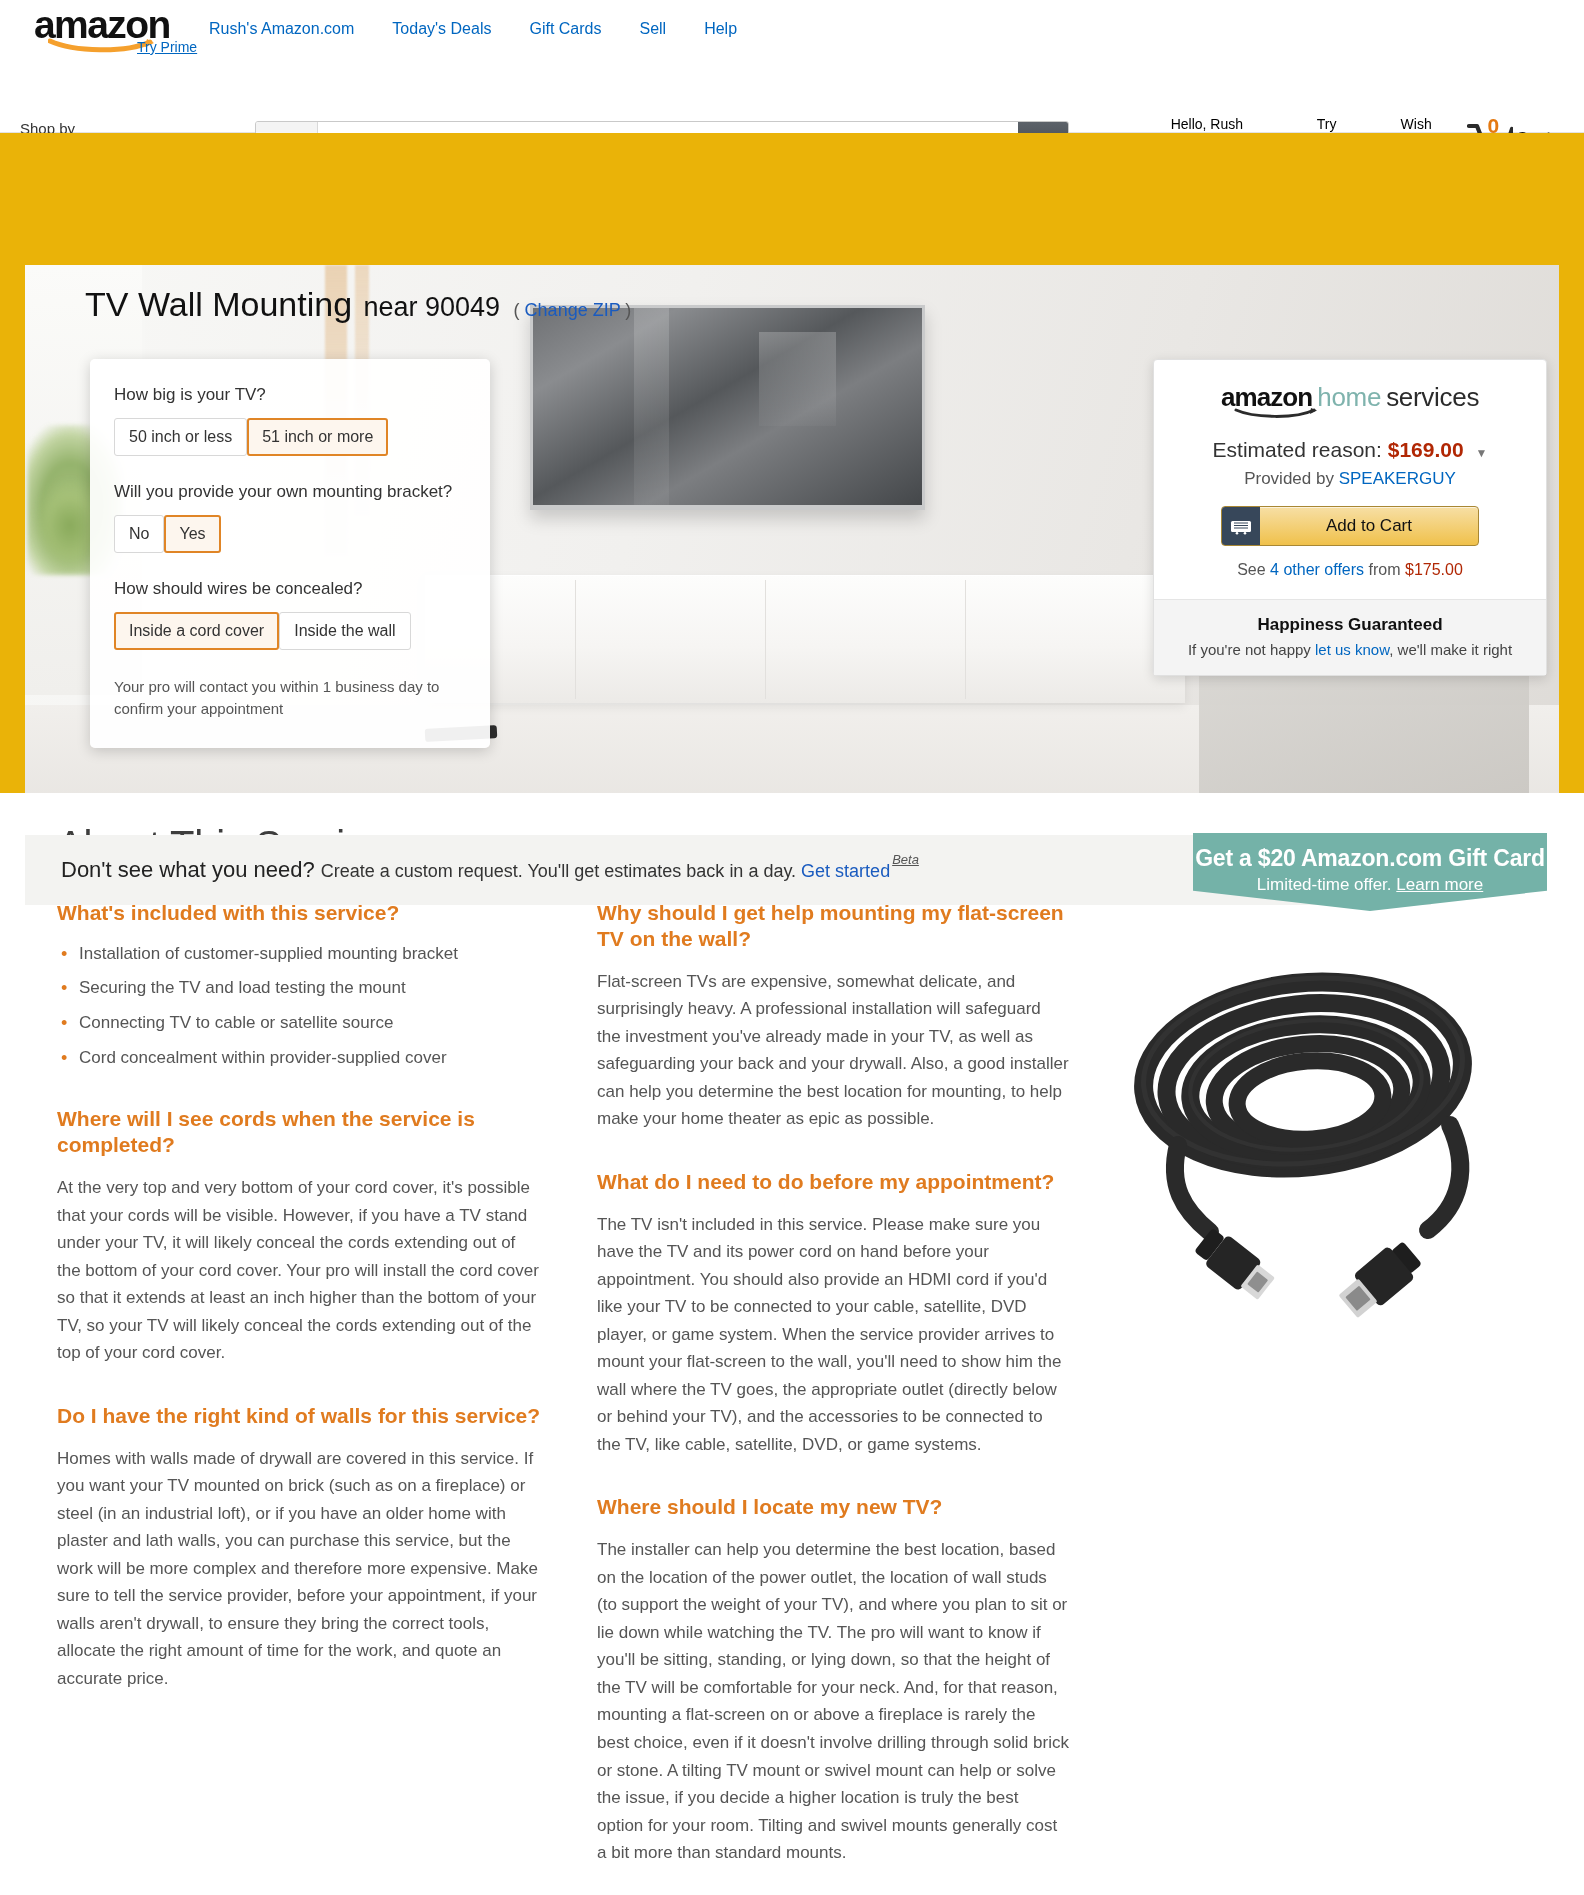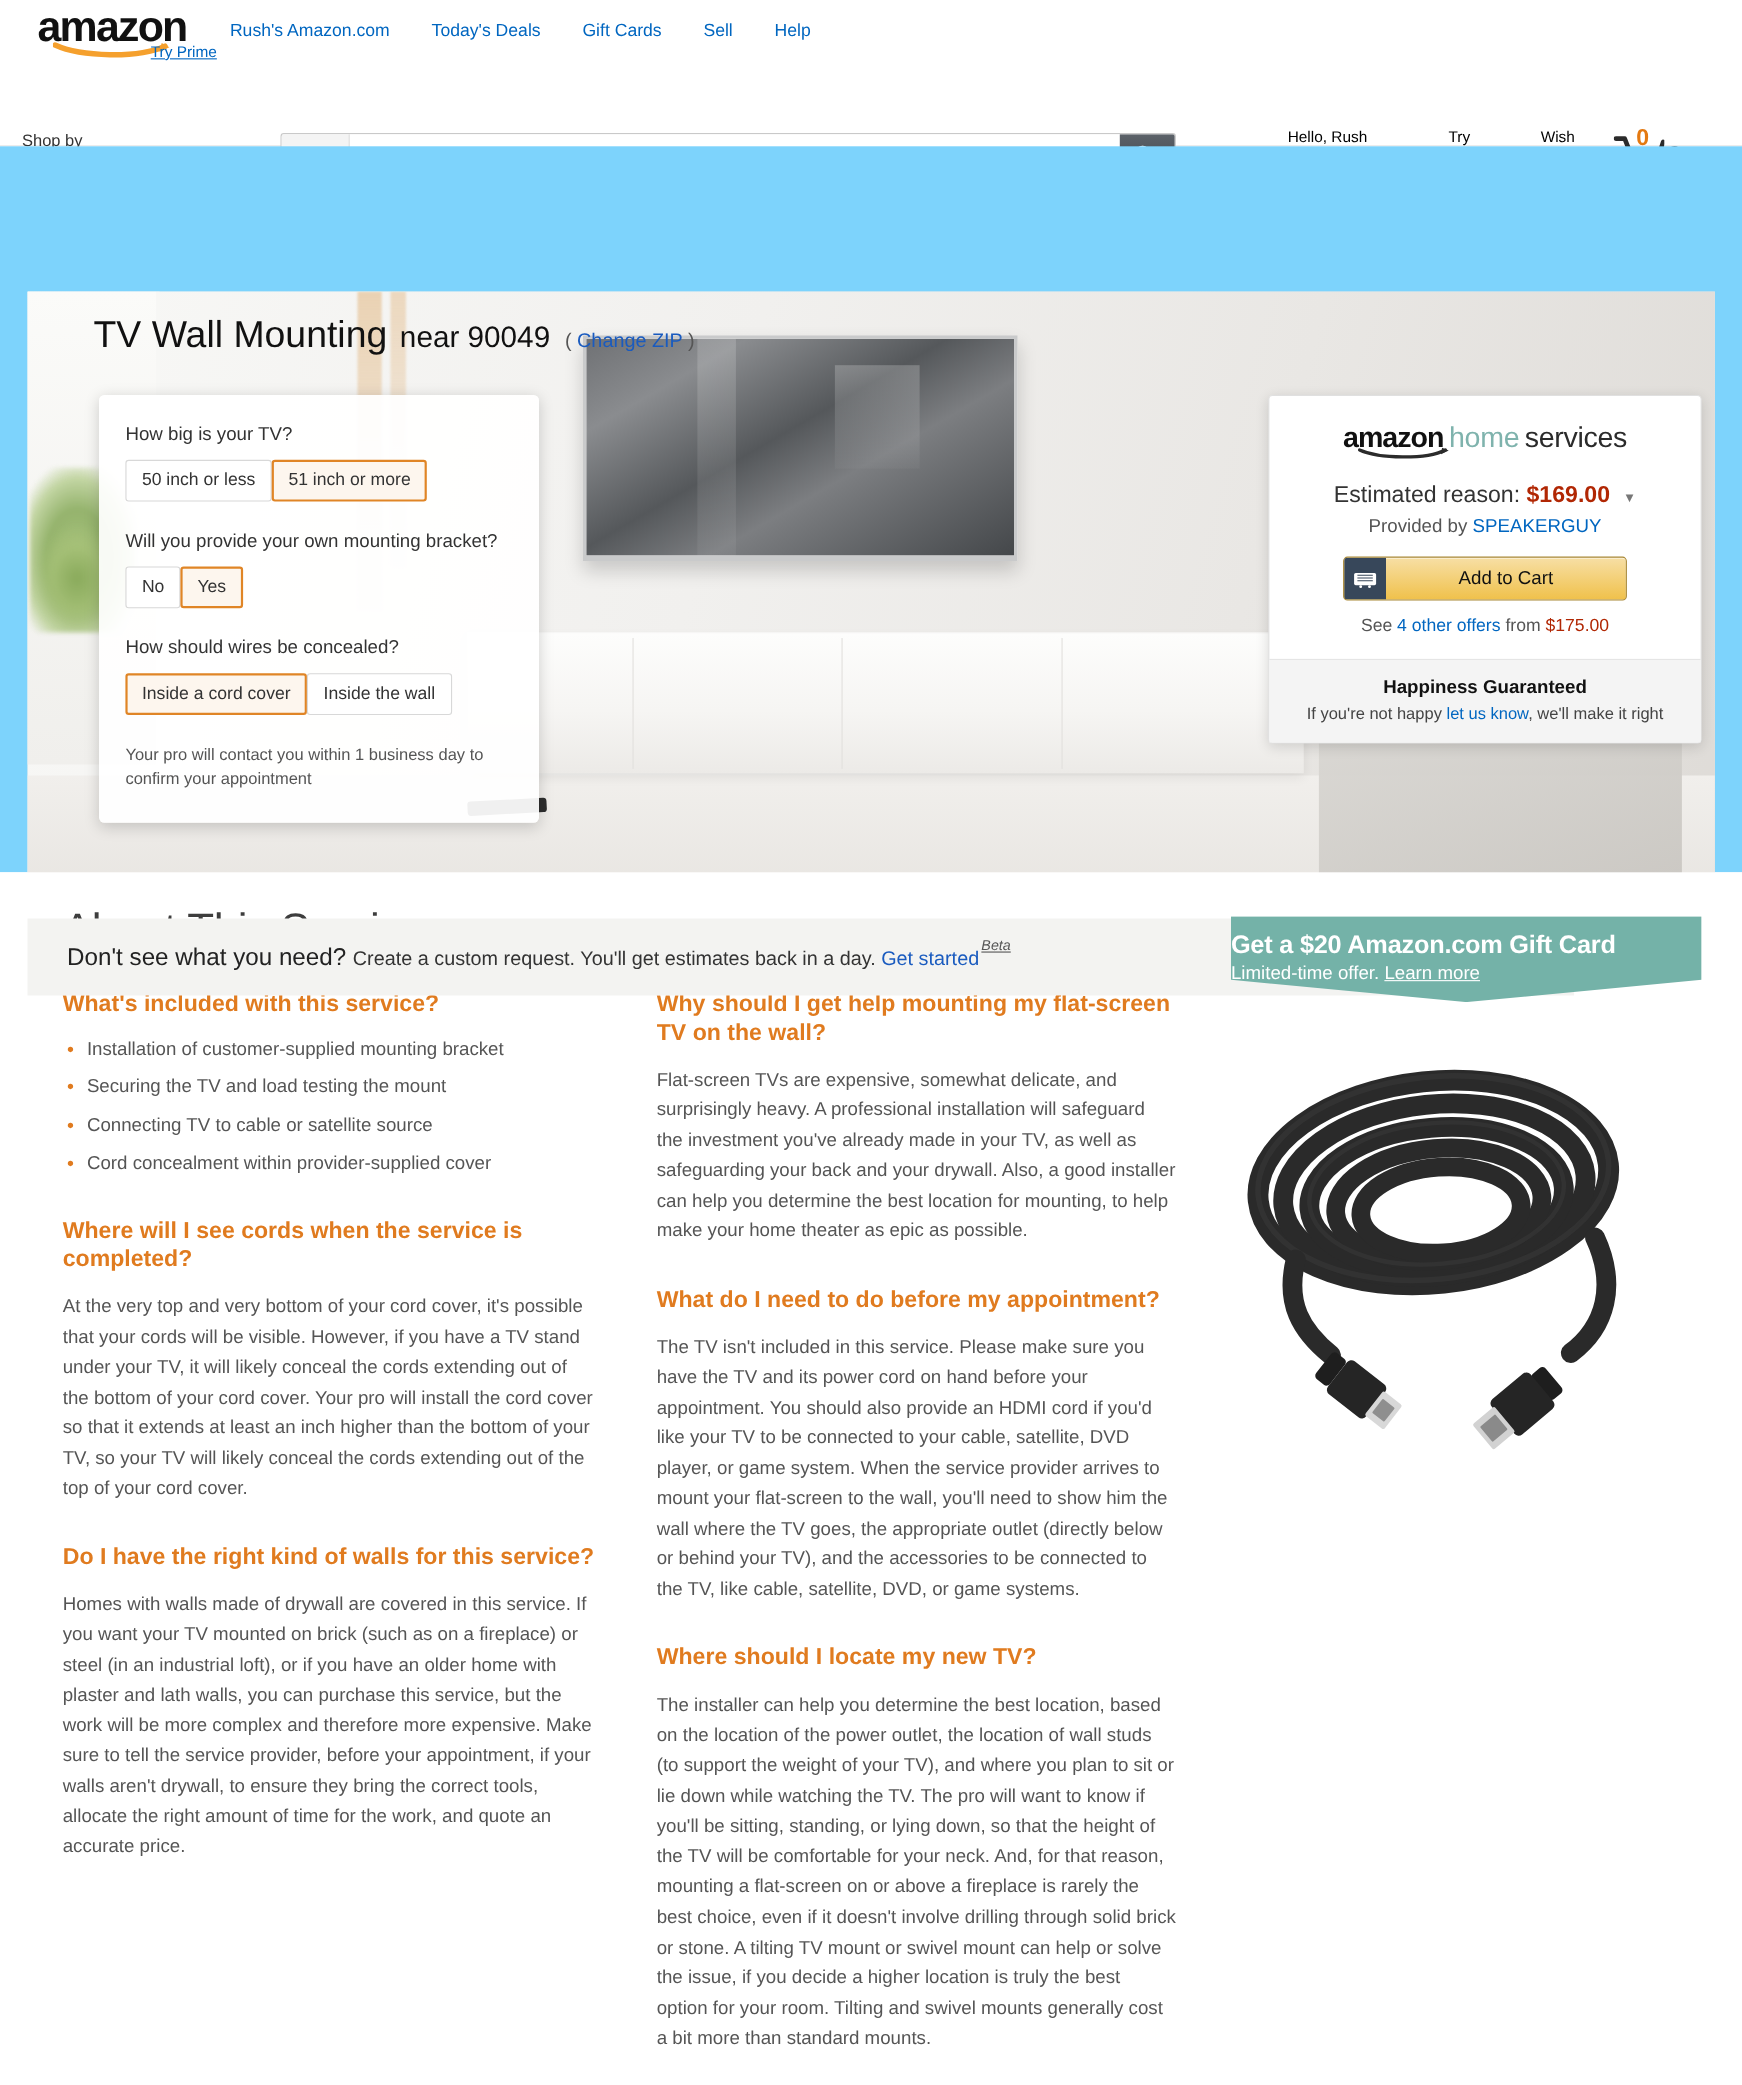--- a/index.html
+++ b/index.html
@@ -173,21 +173,21 @@
   .cart-word {
     font-size: 18px; font-weight: bold; color: #111;
     margin-left: 2px; padding-bottom: 2px;
   }
 
   
   .hero {
     position: relative;
     width: 1584px;
     height: 660px;
-    background: #7dd3fc;
+    background: #eab308;
   }
   .hero-photo {
     position: absolute;
     left: 25px;
     top: 132px;
     width: 1534px;
     height: 570px;
     overflow: hidden;
     background: linear-gradient(160deg,#f4f4f2 0%,#eceae7 35%,#e4e2df 100%);
   }
@@ -433,25 +433,25 @@
     font-size: 13px; color: #555; font-style: italic;
     text-decoration: underline;
     position: relative; top: -13px; margin-left: 2px;
   }
 
   
   .gift-banner {
     position: absolute;
     right: 37px;
     top: 700px;
-    width: 428px;
+    width: 354px;
     height: 78px;
     background: #74b2a8;
     color: #fff;
-    text-align: left;
+    text-align: center;
     padding-top: 12px;
     z-index: 7;
     clip-path: polygon(0 0, 100% 0, 100% 74%, 50% 100%, 0 74%);
   }
   .gift-banner .g1 { font-size: 23px; font-weight: bold; letter-spacing: -.2px; }
   .gift-banner .g2 { font-size: 17px; margin-top: 3px; }
   .gift-banner .g2 .link { text-decoration: underline; cursor: pointer; }
 
   
   .about {

